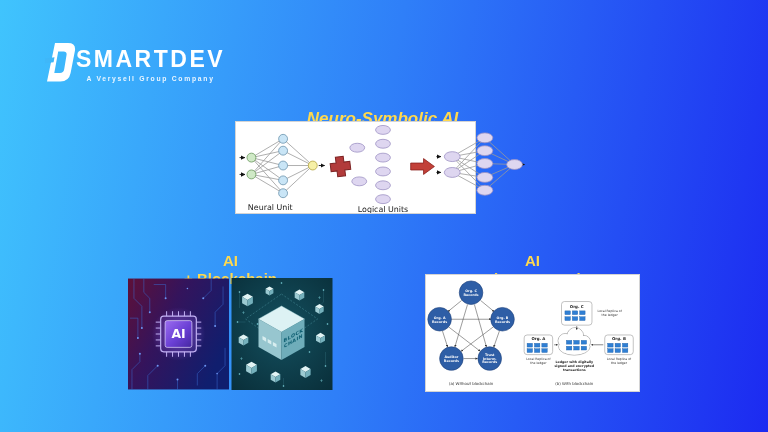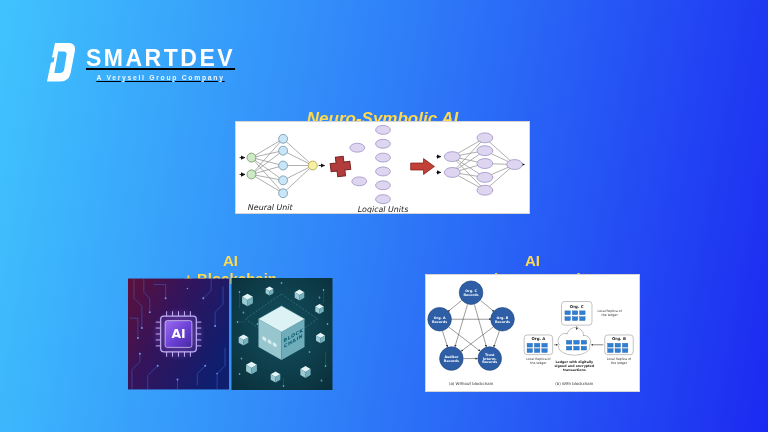--- a/index.html
+++ b/index.html
@@ -3,31 +3,31 @@
 <meta charset="utf-8">
 <style>
   html,body{margin:0;padding:0;}
   .stage{
     position:relative;width:768px;height:432px;overflow:hidden;
     background:linear-gradient(100deg,var(--bg1,#40C4FD) 0%,var(--bg2,#2F7FF8) 48%,var(--bg3,#1C2AF1) 100%);
     font-family:"Liberation Sans","DejaVu Sans",sans-serif;
   }
   svg text{font-family:"DejaVu Sans","Liberation Sans",sans-serif;}
   
-  .logo{position:absolute;left:45px;top:43px;display:flex;gap:10px;align-items:center;text-decoration:underline;}
+  .logo{position:absolute;left:45px;top:43px;display:flex;align-items:flex-end;}
   .logo-text .brand{color:#fff;font-size:23px;font-weight:700;letter-spacing:2.5px;line-height:1;margin-top:2px;}
   .logo-text .tagline{color:#eaf6ff;font-size:6.8px;font-weight:700;letter-spacing:1.7px;margin-top:4px;text-align:center;}
   
   .sec-title{position:absolute;text-align:center;color:var(--yellow,#FFD94E);font-weight:800;line-height:1.2;}
   .neuro-title{left:235px;top:95px;width:295px;font-size:17px;font-style:italic;}
   .bc-title{left:118px;top:240px;width:225px;font-size:15px;}
   .edge-title{left:420px;top:240px;width:225px;font-size:15px;}
   
   .panel{position:absolute;background:#fff;border:1px solid #d4d4d4;box-sizing:border-box;}
-  .neuro-panel{left:235px;top:121px;width:295px;height:93px;font-style:italic;}
+  .neuro-panel{left:235px;top:121px;width:241px;height:93px;}
   .edge-panel{left:425px;top:274px;width:215px;height:118px;}
   .bc-figure{position:absolute;left:128px;top:278px;width:205px;height:112px;display:flex;gap:2px;}
   .bc-figure svg{display:block;}
 </style>
 </head>
 <body>
 
 <div class="stage">
 
   <header class="logo">

